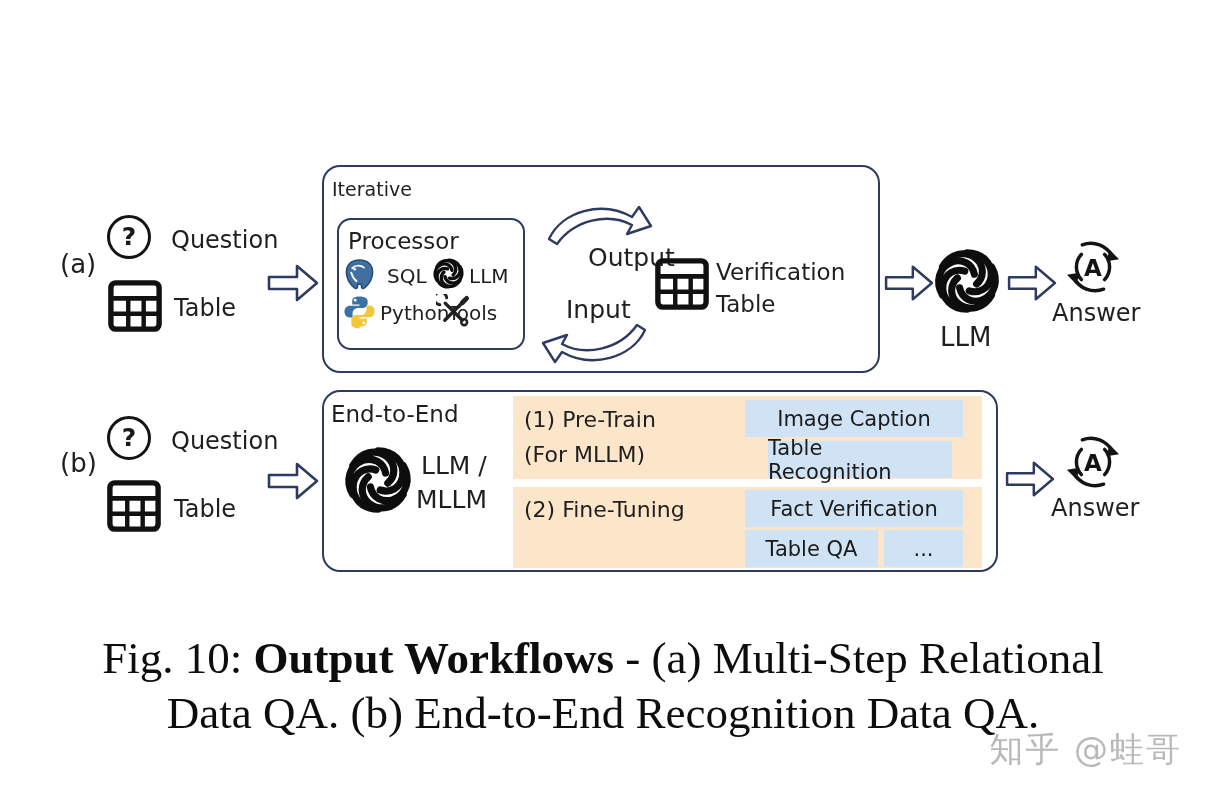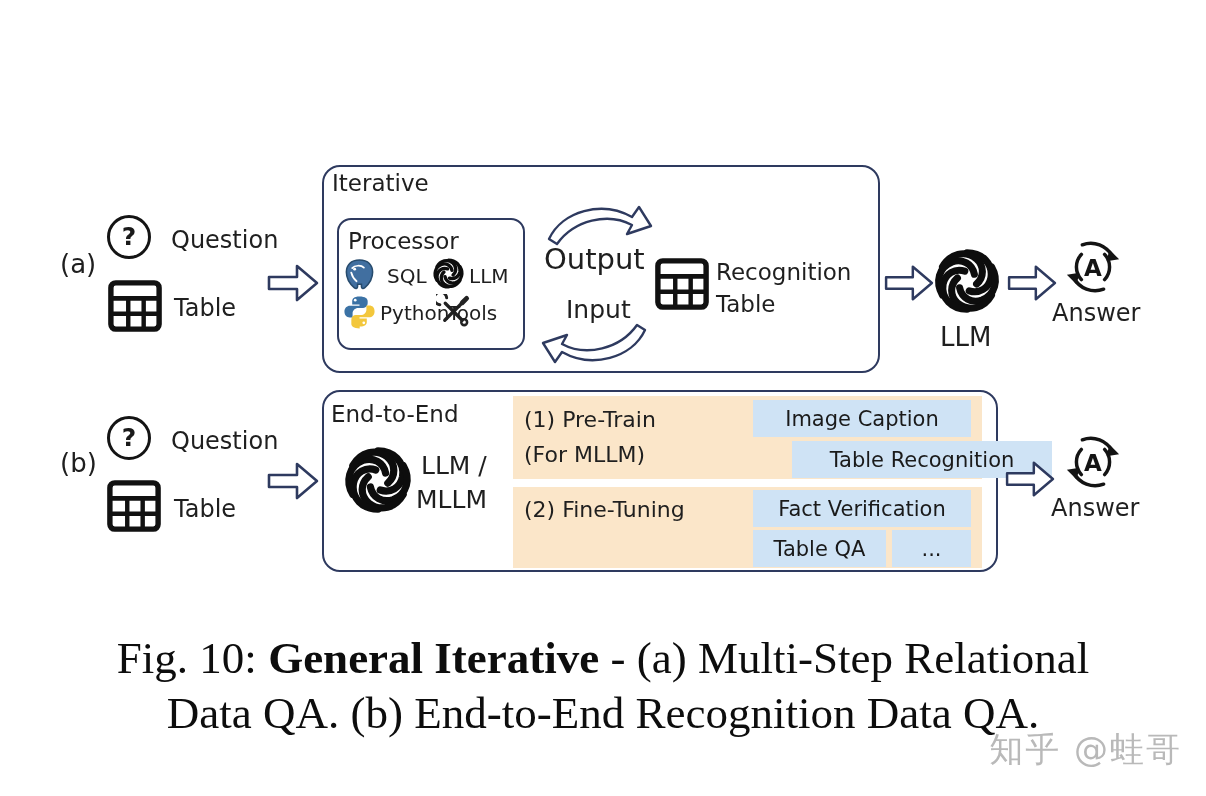--- a/index.html
+++ b/index.html
@@ -8,21 +8,21 @@
   .abs{position:absolute;line-height:1;white-space:nowrap;}
   .navy-box{position:absolute;border:2.6px solid #2e3a5f;border-radius:18px;background:#fff;box-sizing:border-box;}
   .lbl{font-size:24px;color:#1f1f1f;}
   .lbl-sm{font-size:20px;color:#1f1f1f;}
   .lbl-md{font-size:22px;color:#1f1f1f;}
   .q-circle{position:absolute;width:44px;height:44px;border:3.6px solid #141414;border-radius:50%;
             display:flex;align-items:center;justify-content:center;box-sizing:border-box;
             font-weight:bold;font-size:25px;padding-bottom:2px;background:#fff;}
   .panel{position:absolute;background:#fbe6c9;}
   .task{position:absolute;background:#cfe3f5;display:flex;align-items:center;justify-content:center;
-        font-size:21px;color:#1a1a1a;margin-left:8px;}
+        font-size:21px;color:#1a1a1a;}
   .answer-wrap{position:absolute;width:58px;height:58px;}
   .answer-wrap svg{position:absolute;inset:0;}
   .a-letter{position:absolute;inset:0;display:flex;align-items:center;justify-content:center;
             font-weight:bold;font-size:23px;color:#141414;padding-top:1px;}
   .flip{transform:rotate(180deg);}
   .caption{position:absolute;width:100%;text-align:center;font-family:"Liberation Serif",serif;
            font-size:45px;color:#0d0d0d;}
   .caption b{font-weight:bold;}
   .watermark{position:absolute;right:24px;top:727px;font-size:34px;color:#b9b9b9;letter-spacing:2px;text-align:right;}
   svg{display:block;}
@@ -103,21 +103,21 @@
   <svg class="abs" style="left:106px;top:279px" width="58" height="54">
       <use href="#sym-table"></use>
     </svg>
   <div class="abs lbl" style="left:174px;top:296px">Table</div>
 
   <svg class="abs" style="left:267px;top:261px" width="52" height="44">
       <use href="#sym-arrow"></use>
     </svg>
 
   <div class="navy-box" style="left:322px;top:165px;width:558px;height:208px"></div>
-  <div class="abs lbl" style="left:332px;top:172px;font-size:23px">Iterative</div>
+  <div class="abs lbl" style="left:332px;top:180px;font-size:19px">Iterative</div>
 
   <div class="navy-box" style="left:337px;top:218px;width:188px;height:132px;border-radius:14px"></div>
   <div class="abs lbl" style="left:348px;top:230px;font-size:23px">Processor</div>
 
   <svg class="abs" style="left:342px;top:257px" width="35" height="35">
       <use href="#sym-pg"></use>
     </svg>
   <div class="abs lbl-sm" style="left:387px;top:266px">SQL</div>
   <svg class="abs" style="left:431px;top:256px" width="35" height="35">
       <use href="#sym-openai"></use>
@@ -128,30 +128,30 @@
     </svg>
   <div class="abs lbl-sm" style="left:380px;top:303px">Python</div>
   <svg class="abs" style="left:436px;top:294px" width="35" height="35">
       <use href="#sym-tools"></use>
     </svg>
   <div class="abs lbl-sm" style="left:448px;top:303px">Tools</div>
 
   <svg class="abs" style="left:542px;top:198px" width="112" height="50">
       <use href="#sym-cycle"></use>
     </svg>
-  <div class="abs lbl" style="left:544px;top:245px;font-size:29px">Output</div>
+  <div class="abs lbl" style="left:588px;top:245px;font-size:25px">Output</div>
   <div class="abs lbl" style="left:566px;top:297px;font-size:25px">Input</div>
   <svg class="abs flip" style="left:540px;top:321px" width="112" height="50">
       <use href="#sym-cycle"></use>
     </svg>
 
   <svg class="abs" style="left:653px;top:257px" width="58" height="54">
       <use href="#sym-table"></use>
     </svg>
-  <div class="abs lbl" style="left:716px;top:261px;font-size:23px">Recognition</div>
+  <div class="abs lbl" style="left:716px;top:261px;font-size:23px">Verification</div>
   <div class="abs lbl" style="left:716px;top:293px;font-size:23px">Table</div>
 
   <svg class="abs" style="left:884px;top:262px" width="50" height="42">
       <use href="#sym-arrow"></use>
     </svg>
   <svg class="abs" style="left:930px;top:244px" width="74" height="74">
       <use href="#sym-openai"></use>
     </svg>
   <div class="abs lbl" style="left:940px;top:324px;font-size:26px">LLM</div>
   <svg class="abs" style="left:1007px;top:262px" width="50" height="42">
@@ -191,34 +191,34 @@
   <div class="abs lbl" style="left:416px;top:487px;font-size:25px">MLLM</div>
 
   <div class="panel" style="left:513px;top:396px;width:469px;height:83px"></div>
   <div class="panel" style="left:513px;top:487px;width:469px;height:81px"></div>
 
   <div class="abs lbl-md" style="left:524px;top:409px">(1) Pre-Train</div>
   <div class="abs lbl-md" style="left:524px;top:444px">(For MLLM)</div>
   <div class="abs lbl-md" style="left:524px;top:499px">(2) Fine-Tuning</div>
 
   <div class="task" style="left:745px;top:400px;width:218px;height:37px">Image Caption</div>
-  <div class="task" style="left:784px;top:441px;width:260px;height:37px">Table Recognition</div>
+  <div class="task" style="left:768px;top:441px;width:184px;height:37px">Table Recognition</div>
   <div class="task" style="left:745px;top:530px;width:133px;height:37px">Table QA</div>
   <div class="task" style="left:745px;top:490px;width:218px;height:37px">Fact Verification</div>
   <div class="task" style="left:884px;top:530px;width:79px;height:37px">...</div>
 
   <svg class="abs" style="left:1005px;top:458px" width="50" height="42">
       <use href="#sym-arrow"></use>
     </svg>
   <div class="answer-wrap" style="left:1064px;top:433px">
     <svg viewBox="0 0 60 60" width="58" height="58">
         <use href="#sym-answer-arcs"></use>
       </svg>
     <span class="a-letter">A</span>
   </div>
   <div class="abs lbl" style="left:1051px;top:496px;font-size:24px">Answer</div>
 
-  <div class="caption" style="top:632px"><span>Fig. 10: </span><b>General Iterative</b><span> - (a) Multi-Step Relational</span></div>
+  <div class="caption" style="top:632px"><span>Fig. 10: </span><b>Output Workflows</b><span> - (a) Multi-Step Relational</span></div>
   <div class="caption" style="top:687px">Data QA. (b) End-to-End Recognition Data QA.</div>
 
   <div class="watermark">知乎 @蛙哥</div>
 
 </div>
 
 </body></html>

